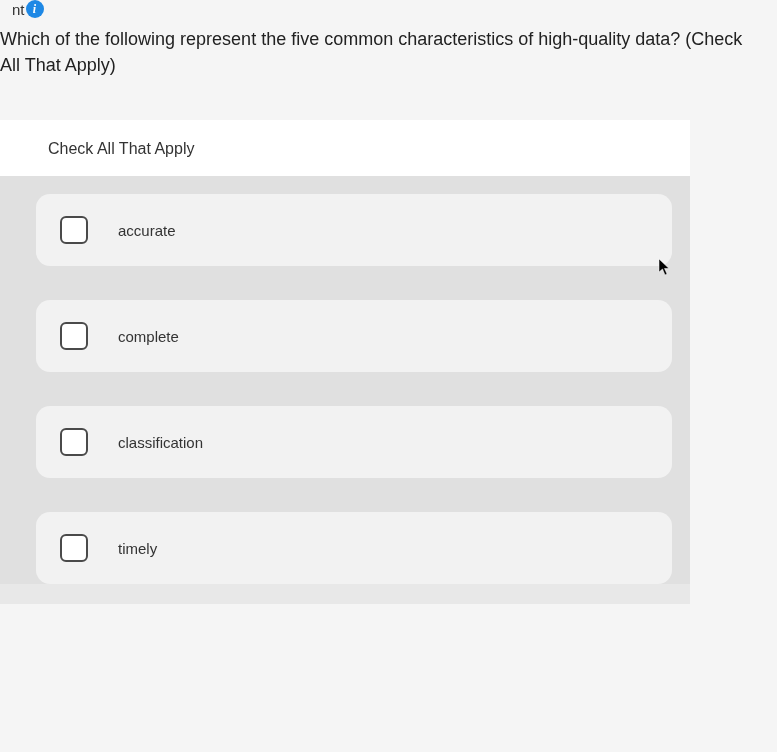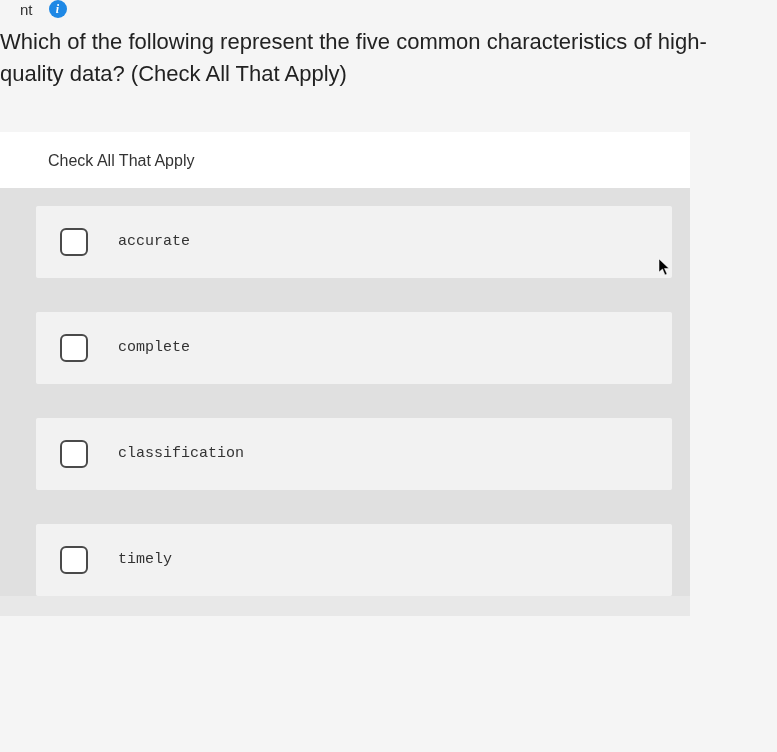--- a/index.html
+++ b/index.html
@@ -11,22 +11,22 @@
       font-family: -apple-system, BlinkMacSystemFont, "Segoe UI", Helvetica, Arial, sans-serif;
       background: #f5f5f5;
       width: 777px;
       height: 752px;
       overflow: hidden;
       position: relative;
     }
     .top-bar {
       display: flex;
       align-items: center;
-      gap: 16px;
-      padding: 0 20px;
+      gap: 1px;
+      padding: 0 12px;
       margin-bottom: 8px;
     }
     .top-bar-text {
       font-size: 15px;
       color: #333;
     }
     .info-icon {
       width: 18px;
       height: 18px;
       background: #1e88e5;
@@ -34,21 +34,21 @@
       display: inline-flex;
       align-items: center;
       justify-content: center;
       color: #fff;
       font-size: 12px;
       font-weight: bold;
       font-style: italic;
       font-family: Georgia, serif;
     }
     .question-text {
-      font-size: 22px;
+      font-size: 18px;
       color: #222;
       padding: 0 4px 8px 0;
       line-height: 1.45;
       max-width: 770px;
     }
     .panel {
       background: #e8e8e8;
       margin-top: 34px;
       width: 690px;
       padding-bottom: 20px;
@@ -58,26 +58,25 @@
       font-size: 16px;
       color: #333;
       background: #ffffff;
     }
     .options-area {
       background: #e0e0e0;
       padding: 18px 18px 0 36px;
     }
     .option-row {
       background: #f2f2f2;
-      border-radius: 2px;
+      border-radius: 14px;
       display: flex;
       align-items: center;
       padding: 22px 20px 22px 24px;
       margin-bottom: 34px;
-      font-family: Liberation Mono, monospace;
     }
     .option-row:last-child {
       margin-bottom: 0;
     }
     .checkbox {
       width: 28px;
       height: 28px;
       border: 2.5px solid #4a4a4a;
       border-radius: 6px;
       background: #fff;

